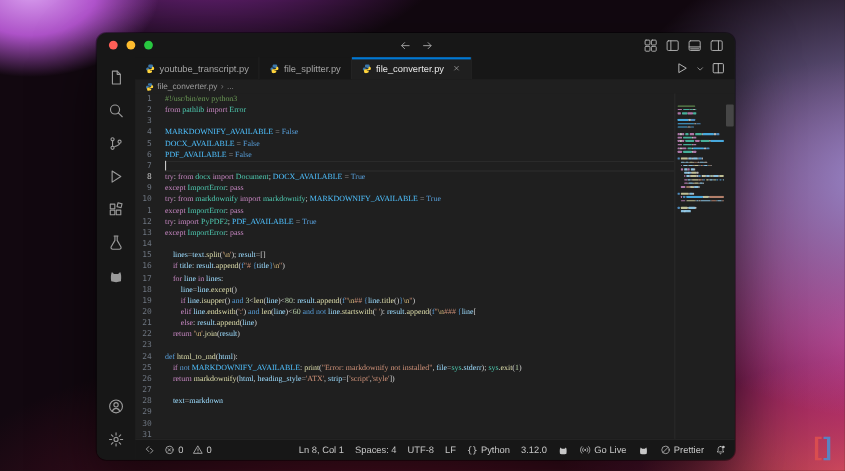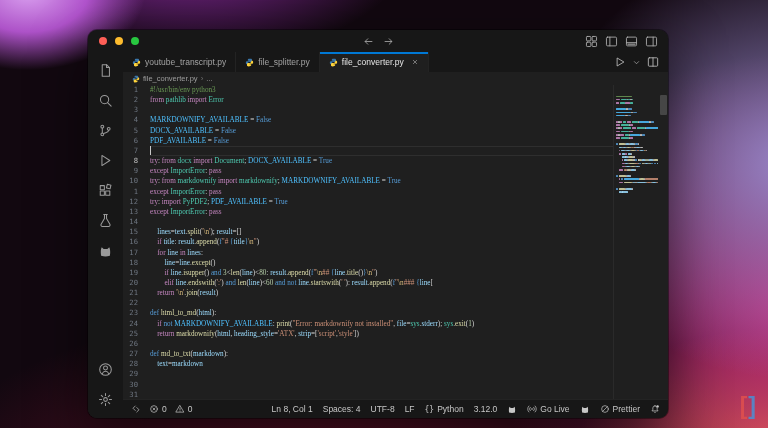--- a/index.html
+++ b/index.html
@@ -337,27 +337,27 @@
             <div class="cl"><span class="tk-kw">except</span><span class="tk-pl"> </span><span class="tk-type">ImportError</span><span class="tk-pl">: </span><span class="tk-kw">pass</span></div>
             <div class="cl"><span class="tk-kw">try</span><span class="tk-pl">: </span><span class="tk-kw">import</span><span class="tk-pl"> </span><span class="tk-type">PyPDF2</span><span class="tk-pl">; </span><span class="tk-const">PDF_AVAILABLE</span><span class="tk-pl"> = </span><span class="tk-def">True</span></div>
             <div class="cl"><span class="tk-kw">except</span><span class="tk-pl"> </span><span class="tk-type">ImportError</span><span class="tk-pl">: </span><span class="tk-kw">pass</span></div>
             <div class="cl"></div>
             <div class="cl"><span class="tk-pl">    </span><span class="tk-var">lines</span><span class="tk-pl">=</span><span class="tk-var">text</span><span class="tk-pl">.</span><span class="tk-fn">split</span><span class="tk-pl">(</span><span class="tk-str">'</span><span class="tk-esc">\n</span><span class="tk-str">'</span><span class="tk-pl">); </span><span class="tk-var">result</span><span class="tk-pl">=[]</span></div>
             <div class="cl"><span class="tk-pl">    </span><span class="tk-kw">if</span><span class="tk-pl"> </span><span class="tk-var">title</span><span class="tk-pl">: </span><span class="tk-var">result</span><span class="tk-pl">.</span><span class="tk-fn">append</span><span class="tk-pl">(</span><span class="tk-def">f</span><span class="tk-str">"# </span><span class="tk-def">{</span><span class="tk-var">title</span><span class="tk-def">}</span><span class="tk-esc">\n</span><span class="tk-str">"</span><span class="tk-pl">)</span></div>
             <div class="cl"><span class="tk-pl">    </span><span class="tk-kw">for</span><span class="tk-pl"> </span><span class="tk-var">line</span><span class="tk-pl"> </span><span class="tk-kw">in</span><span class="tk-pl"> </span><span class="tk-var">lines</span><span class="tk-pl">:</span></div>
             <div class="cl"><span class="tk-pl">        </span><span class="tk-var">line</span><span class="tk-pl">=</span><span class="tk-var">line</span><span class="tk-pl">.</span><span class="tk-fn">except</span><span class="tk-pl">()</span></div>
             <div class="cl"><span class="tk-pl">        </span><span class="tk-kw">if</span><span class="tk-pl"> </span><span class="tk-var">line</span><span class="tk-pl">.</span><span class="tk-fn">isupper</span><span class="tk-pl">() </span><span class="tk-def">and</span><span class="tk-pl"> </span><span class="tk-num">3</span><span class="tk-pl">&lt;</span><span class="tk-fn">len</span><span class="tk-pl">(</span><span class="tk-var">line</span><span class="tk-pl">)&lt;</span><span class="tk-num">80</span><span class="tk-pl">: </span><span class="tk-var">result</span><span class="tk-pl">.</span><span class="tk-fn">append</span><span class="tk-pl">(</span><span class="tk-def">f</span><span class="tk-str">"</span><span class="tk-esc">\n</span><span class="tk-str">## </span><span class="tk-def">{</span><span class="tk-var">line</span><span class="tk-pl">.</span><span class="tk-fn">title</span><span class="tk-pl">()</span><span class="tk-def">}</span><span class="tk-esc">\n</span><span class="tk-str">"</span><span class="tk-pl">)</span></div>
             <div class="cl"><span class="tk-pl">        </span><span class="tk-kw">elif</span><span class="tk-pl"> </span><span class="tk-var">line</span><span class="tk-pl">.</span><span class="tk-fn">endswith</span><span class="tk-pl">(</span><span class="tk-str">':'</span><span class="tk-pl">) </span><span class="tk-def">and</span><span class="tk-pl"> </span><span class="tk-fn">len</span><span class="tk-pl">(</span><span class="tk-var">line</span><span class="tk-pl">)&lt;</span><span class="tk-num">60</span><span class="tk-pl"> </span><span class="tk-def">and</span><span class="tk-pl"> </span><span class="tk-def">not</span><span class="tk-pl"> </span><span class="tk-var">line</span><span class="tk-pl">.</span><span class="tk-fn">startswith</span><span class="tk-pl">(</span><span class="tk-str">' '</span><span class="tk-pl">): </span><span class="tk-var">result</span><span class="tk-pl">.</span><span class="tk-fn">append</span><span class="tk-pl">(</span><span class="tk-def">f</span><span class="tk-str">"</span><span class="tk-esc">\n</span><span class="tk-str">### </span><span class="tk-def">{</span><span class="tk-var">line</span><span class="tk-pl">[</span></div>
+            <div class="cl"><span class="tk-pl">        </span><span class="tk-kw">else</span><span class="tk-pl">: </span><span class="tk-var">result</span><span class="tk-pl">.</span><span class="tk-fn">append</span><span class="tk-pl">(</span><span class="tk-var">line</span><span class="tk-pl">)</span></div>
             <div class="cl"><span class="tk-pl">    </span><span class="tk-kw">return</span><span class="tk-pl"> </span><span class="tk-str">'</span><span class="tk-esc">\n</span><span class="tk-str">'</span><span class="tk-pl">.</span><span class="tk-fn">join</span><span class="tk-pl">(</span><span class="tk-var">result</span><span class="tk-pl">)</span></div>
             <div class="cl"></div>
             <div class="cl"><span class="tk-def">def</span><span class="tk-pl"> </span><span class="tk-fn">html_to_md</span><span class="tk-pl">(</span><span class="tk-var">html</span><span class="tk-pl">):</span></div>
             <div class="cl"><span class="tk-pl">    </span><span class="tk-kw">if</span><span class="tk-pl"> </span><span class="tk-def">not</span><span class="tk-pl"> </span><span class="tk-const">MARKDOWNIFY_AVAILABLE</span><span class="tk-pl">: </span><span class="tk-fn">print</span><span class="tk-pl">(</span><span class="tk-str">"Error: markdownify not installed"</span><span class="tk-pl">, </span><span class="tk-var">file</span><span class="tk-pl">=</span><span class="tk-type">sys</span><span class="tk-pl">.</span><span class="tk-var">stderr</span><span class="tk-pl">); </span><span class="tk-type">sys</span><span class="tk-pl">.</span><span class="tk-fn">exit</span><span class="tk-pl">(</span><span class="tk-num">1</span><span class="tk-pl">)</span></div>
             <div class="cl"><span class="tk-pl">    </span><span class="tk-kw">return</span><span class="tk-pl"> </span><span class="tk-fn">markdownify</span><span class="tk-pl">(</span><span class="tk-var">html</span><span class="tk-pl">, </span><span class="tk-var">heading_style</span><span class="tk-pl">=</span><span class="tk-str">'ATX'</span><span class="tk-pl">, </span><span class="tk-var">strip</span><span class="tk-pl">=[</span><span class="tk-str">'script'</span><span class="tk-pl">,</span><span class="tk-str">'style'</span><span class="tk-pl">])</span></div>
             <div class="cl"></div>
-            <div class="cl"><span class="tk-def">def</span><span class="tk-pl"> </span><span class="tk-fn">md_to_txt</span><span class="tk-pl">(</span><span class="tk-var">markdown</span><span class="tk-pl">):</span></div>
             <div class="cl"><span class="tk-pl">    </span><span class="tk-var">text</span><span class="tk-pl">=</span><span class="tk-var">markdown</span></div>
           </div>
         <div class="minimap" id="minimap">
             <div class="mm-row"><span style="width: 15.84px; background: rgb(106, 153, 85);"></span></div>
             <div class="mm-row"><span style="width: 4.32px; background: rgb(197, 134, 192);"></span><span style="width: 0.72px; background: transparent;"></span><span style="width: 5.76px; background: rgb(78, 201, 176);"></span><span style="width: 1.44px; background: rgb(212, 212, 212);"></span><span style="width: 2.16px; background: rgb(78, 201, 176);"></span><span style="width: 1.44px; background: rgb(212, 212, 212);"></span><span style="width: 1.44px; background: rgb(78, 201, 176);"></span></div>
             <div class="mm-row"><span style="width: 2.88px; background: rgb(197, 134, 192);"></span><span style="width: 0.72px; background: transparent;"></span><span style="width: 5.04px; background: rgb(78, 201, 176);"></span><span style="width: 0.72px; background: transparent;"></span><span style="width: 4.32px; background: rgb(197, 134, 192);"></span><span style="width: 0.72px; background: transparent;"></span><span style="width: 2.88px; background: rgb(78, 201, 176);"></span></div>
             <div class="mm-row"></div>
             <div class="mm-row"><span style="width: 10.08px; background: rgb(79, 193, 255);"></span><span style="width: 2.16px; background: rgb(212, 212, 212);"></span><span style="width: 3.6px; background: rgb(86, 156, 214);"></span></div>
             <div class="mm-row"><span style="width: 15.12px; background: rgb(79, 193, 255);"></span><span style="width: 2.16px; background: rgb(212, 212, 212);"></span><span style="width: 3.6px; background: rgb(86, 156, 214);"></span></div>
             <div class="mm-row"><span style="width: 9.36px; background: rgb(79, 193, 255);"></span><span style="width: 2.16px; background: rgb(212, 212, 212);"></span><span style="width: 3.6px; background: rgb(86, 156, 214);"></span></div>

